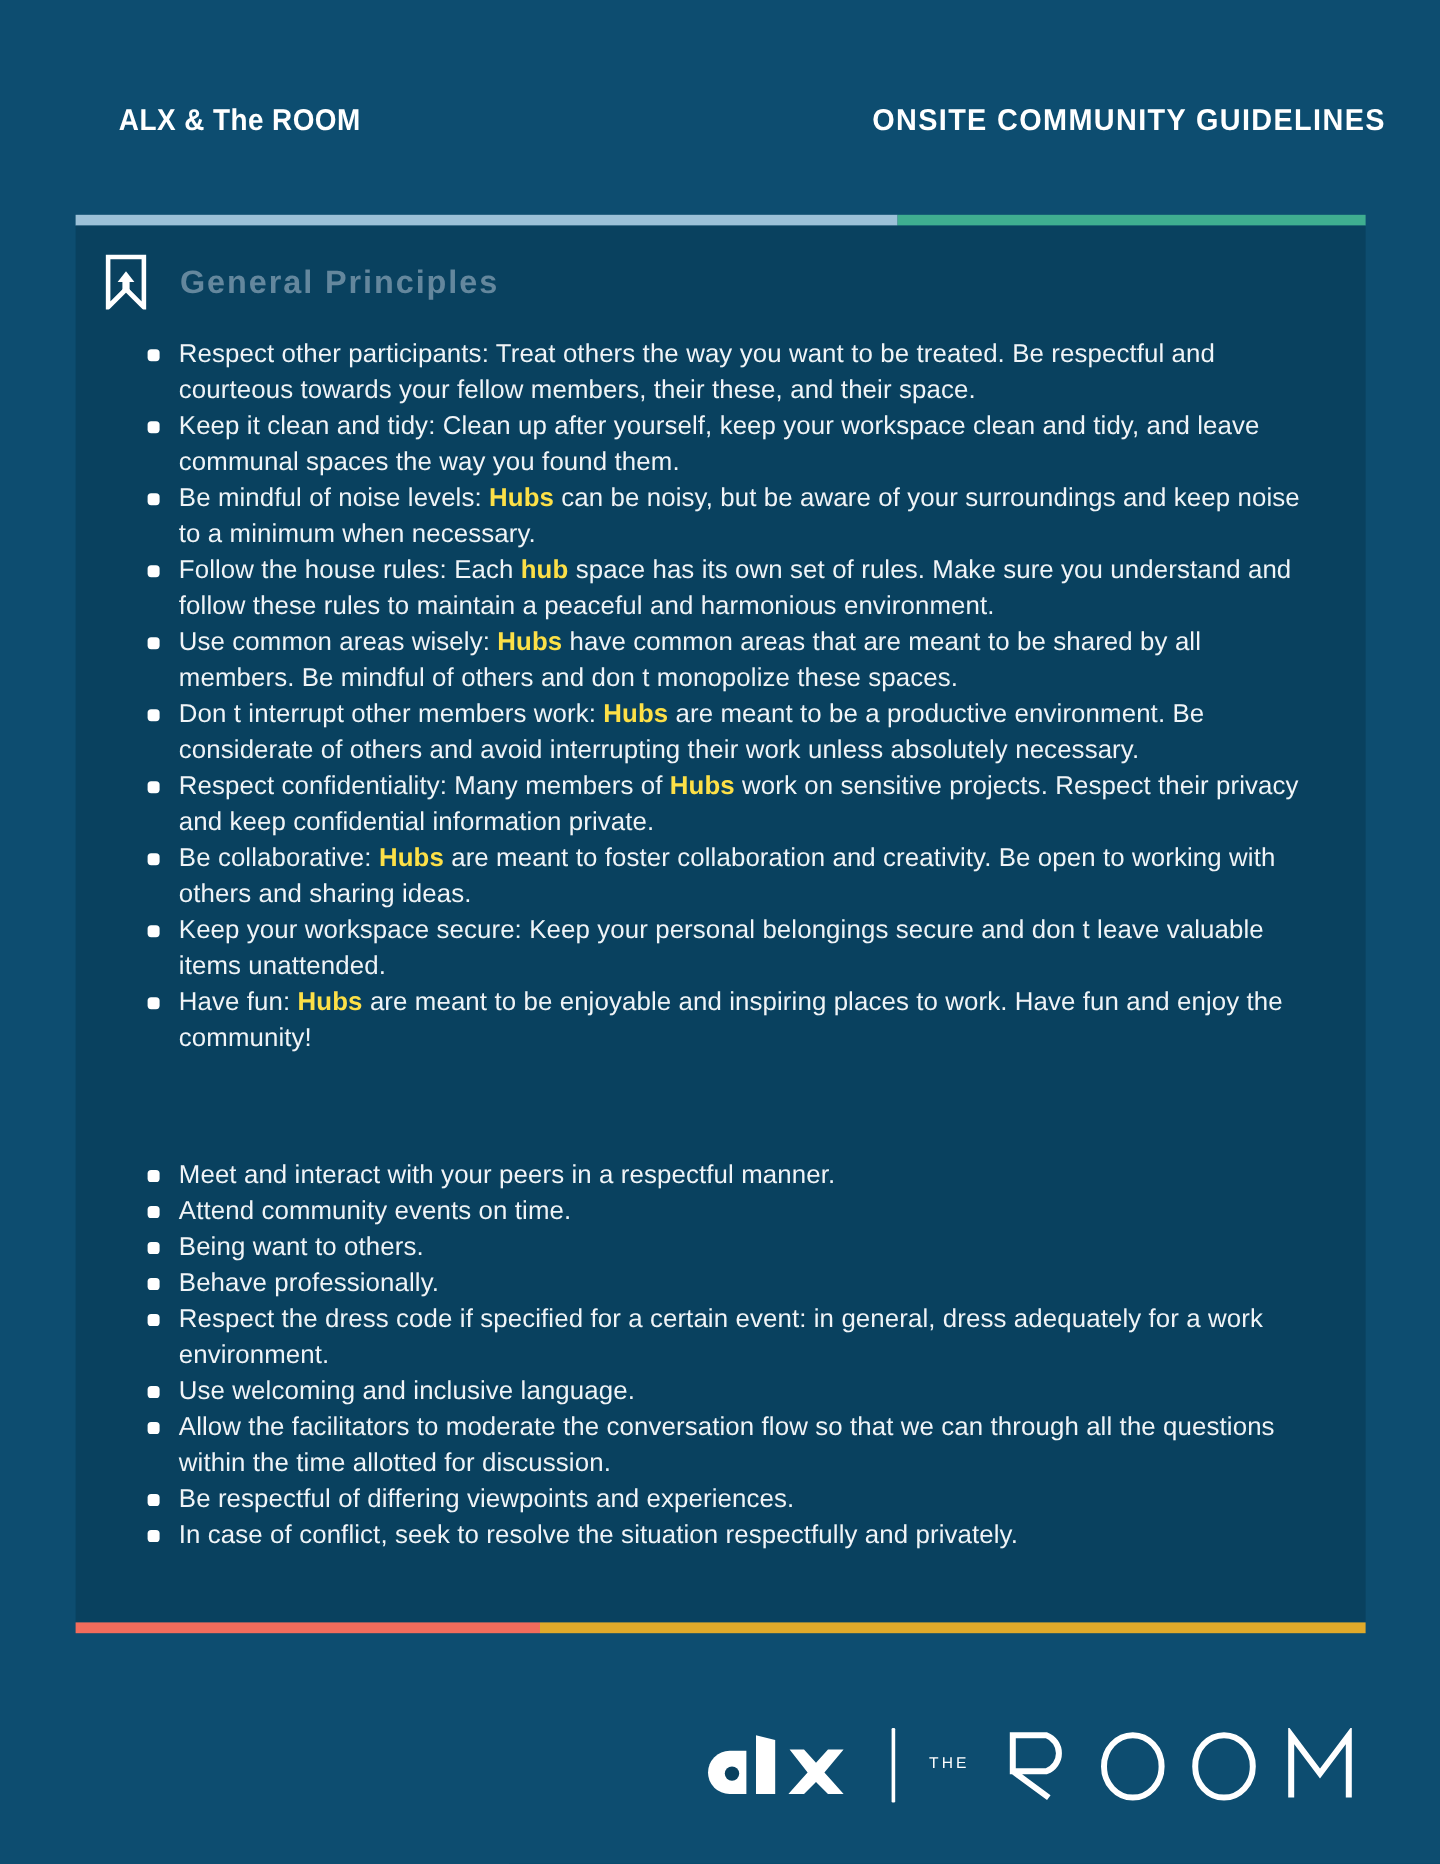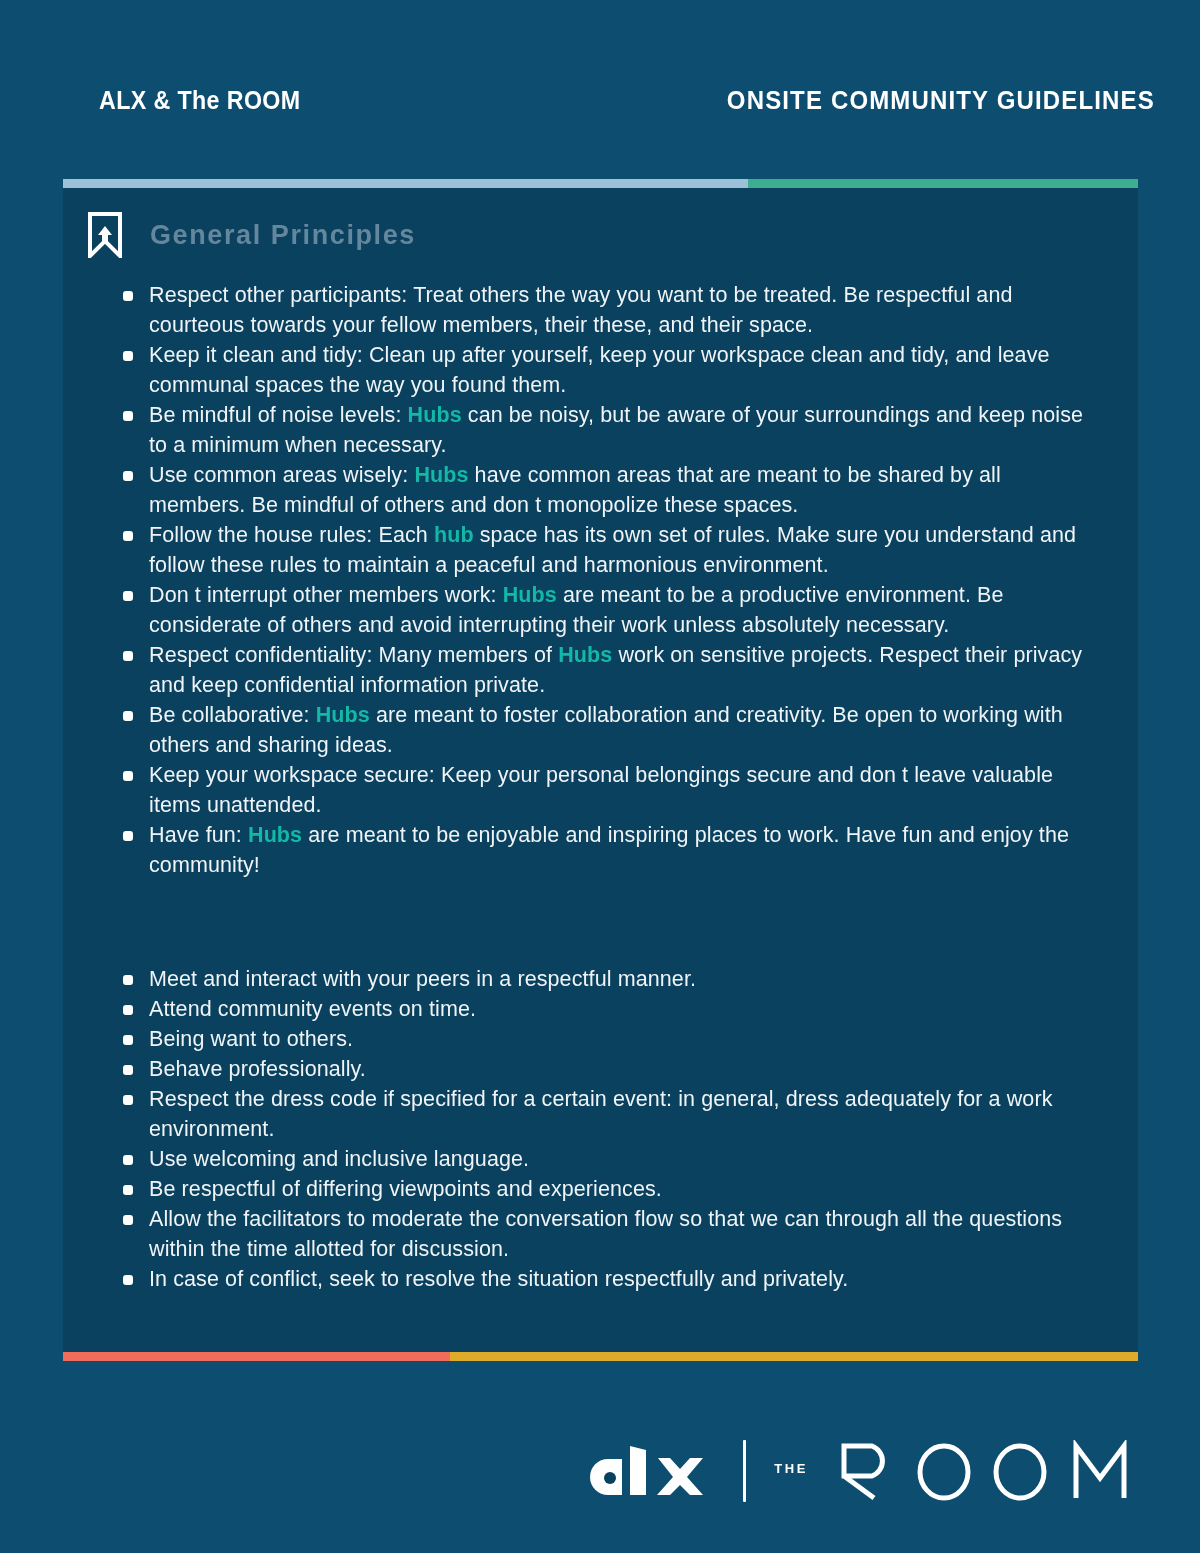--- a/index.html
+++ b/index.html
@@ -70,21 +70,21 @@
     font-family:"Liberation Sans Narrow","Liberation Sans", sans-serif;
     letter-spacing:0.1px;
   }
   ul.bullets li::before {
     content:"";
     position:absolute; left:2px; top:11px;
     width:10px; height:10px; border-radius:3px;
     background:#ffffff;
   }
   ul.bullets li b, ul.bullets li .hubs {
-    color:#14b8a6; font-weight:bold;
+    color:#fde047; font-weight:bold;
   }
 
   
   .rule-bottom {
     position:absolute; left:63px; top:1352px; width:1075px; height:9px;
     display:flex;
   }
   .rule-bottom .seg-a { width:387px; background:#f26c5c; }
   .rule-bottom .seg-b { flex:1; background:#e0aa2a; }
 
@@ -92,21 +92,21 @@
   .footer {
     position:absolute; right:66px; top:1440px;
     display:flex; align-items:center; gap:0px;
   }
   .alx-logo { display:block; }
   .divider-bar {
     width:3px; height:62px; background:#ffffff; margin:0 28px 0 30px;
     border-radius:1px;
   }
   .the-word {
-    color:#ffffff; font-size:13px; font-weight:bold;
+    color:#ffffff; font-size:13px; font-weight:normal;
     letter-spacing:2.6px; margin-right:26px;
     font-family:"Liberation Sans Narrow","Liberation Sans", sans-serif;
     align-self:center; position:relative; top:-3px;
   }
 
   .sec-gap { height:24px; }
   .sec-gap-big { height:62px; }
   .head-gap { height:22px; }
 </style>
 </head>
@@ -134,43 +134,43 @@
           <path d="M17 14 L24 23 H10 Z" fill="#ffffff"></path>
           <rect x="14" y="21" width="6" height="10" fill="#ffffff"></rect>
         </svg>
         <div class="section-title">General Principles</div>
       </div>
       <div class="head-gap"></div>
       <ul class="bullets">
         <li>Respect other participants: Treat others the way you want to be treated. Be respectful and courteous towards your fellow members, their these, and their space.</li>
         <li>Keep it clean and tidy: Clean up after yourself, keep your workspace clean and tidy, and leave communal spaces the way you found them.</li>
         <li>Be mindful of noise levels: <b>Hubs</b> can be noisy, but be aware of your surroundings and keep noise to a minimum when necessary.</li>
+        <li>Follow the house rules: Each <b>hub</b> space has its own set of rules. Make sure you understand and follow these rules to maintain a peaceful and harmonious environment.</li>
         <li>Use common areas wisely: <b>Hubs</b> have common areas that are meant to be shared by all members. Be mindful of others and don t monopolize these spaces.</li>
-        <li>Follow the house rules: Each <b>hub</b> space has its own set of rules. Make sure you understand and follow these rules to maintain a peaceful and harmonious environment.</li>
         <li>Don t interrupt other members  work: <b>Hubs</b> are meant to be a productive environment. Be considerate of others and avoid interrupting their work unless absolutely necessary.</li>
         <li>Respect confidentiality: Many members of <b>Hubs</b> work on sensitive projects. Respect their privacy and keep confidential information private.</li>
         <li>Be collaborative: <b>Hubs</b> are meant to foster collaboration and creativity. Be open to working with others and sharing ideas.</li>
         <li>Keep your workspace secure: Keep your personal belongings secure and don t leave valuable items unattended.</li>
         <li>Have fun: <b>Hubs</b> are meant to be enjoyable and inspiring places to work. Have fun and enjoy the community!</li>
       </ul>
     </div>
 
     <div class="sec-gap-big"></div>
 
     <div class="section">
       <div class="head-gap"></div>
       <ul class="bullets">
         <li>Meet and interact with your peers in a respectful manner.</li>
         <li>Attend community events on time.</li>
         <li>Being want to others.</li>
         <li>Behave professionally.</li>
         <li>Respect the dress code if specified for a certain event: in general, dress adequately for a work environment.</li>
         <li>Use welcoming and inclusive language.</li>
+        <li>Allow the facilitators to moderate the conversation flow so that we can through all the questions within the time allotted for discussion.</li>
         <li>Be respectful of differing viewpoints and experiences.</li>
-        <li>Allow the facilitators to moderate the conversation flow so that we can through all the questions within the time allotted for discussion.</li>
         <li>In case of conflict, seek to resolve the situation respectfully and privately.</li>
       </ul>
     </div>
   </div>
 
   <div class="rule-bottom">
     <div class="seg-a"></div>
     <div class="seg-b"></div>
   </div>
 

